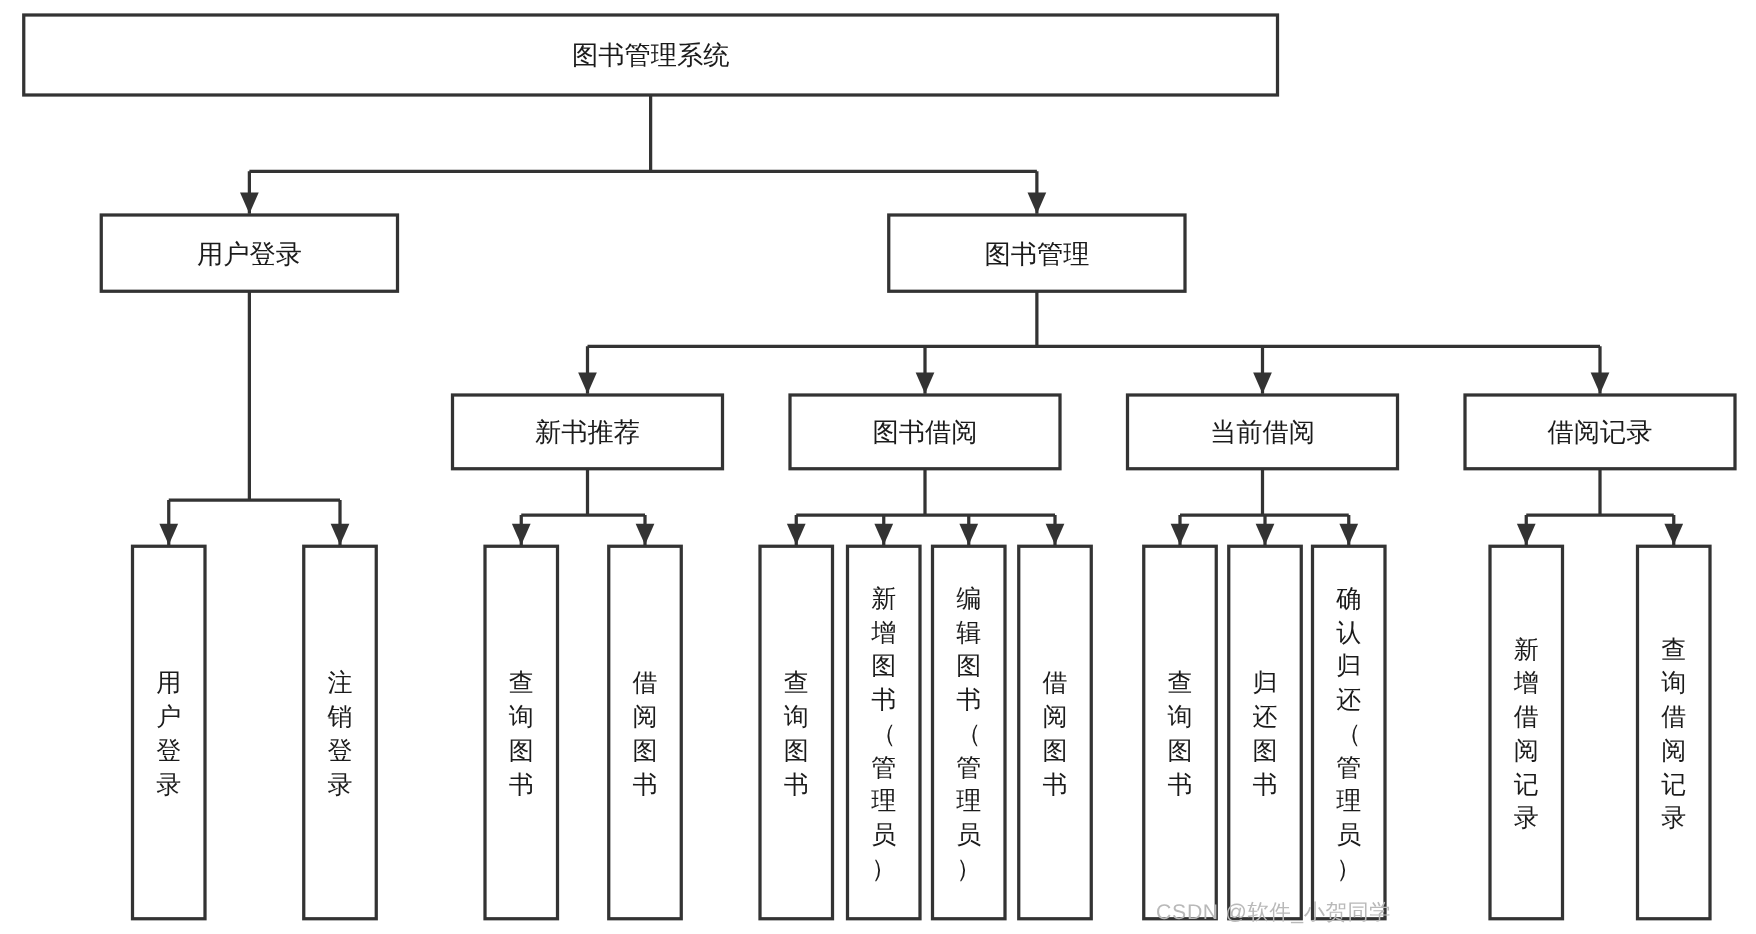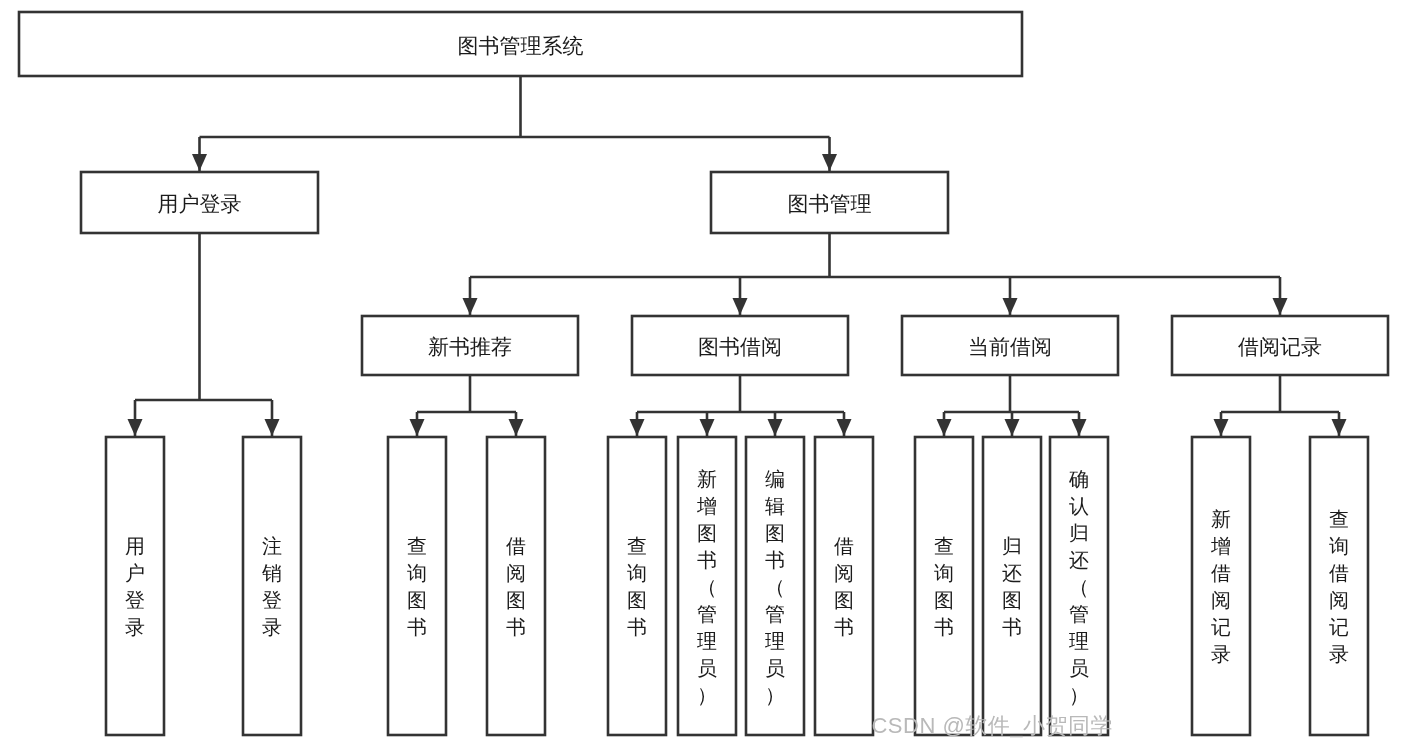--- a/index.html
+++ b/index.html
@@ -51,21 +51,21 @@
   }
   .arrow-head {
     fill: #333333;
     stroke: none;
   }
   .watermark {
     position: absolute;
     right: 8px;
     bottom: 6px;
     font-family: "Liberation Sans", "DejaVu Sans", sans-serif;
-    font-size: 22px;
+    font-size: 17px;
     color: #b9b9b9;
     letter-spacing: 0.5px;
     white-space: nowrap;
     user-select: none;
     margin-left: 43px;
   }
 </style>
 </head>
 <body>
 

